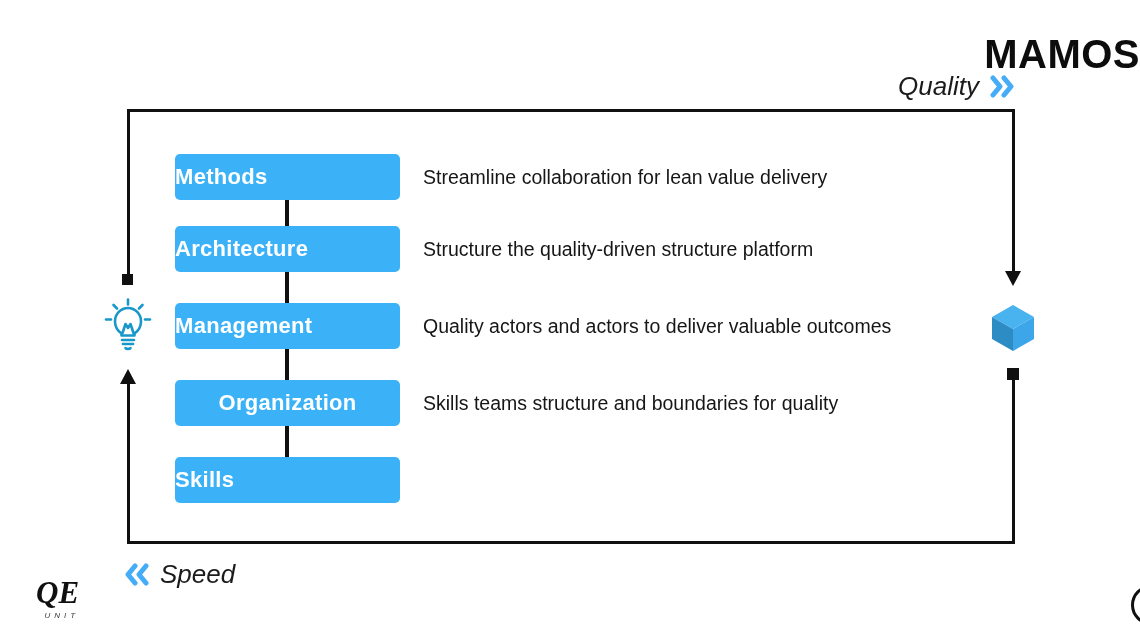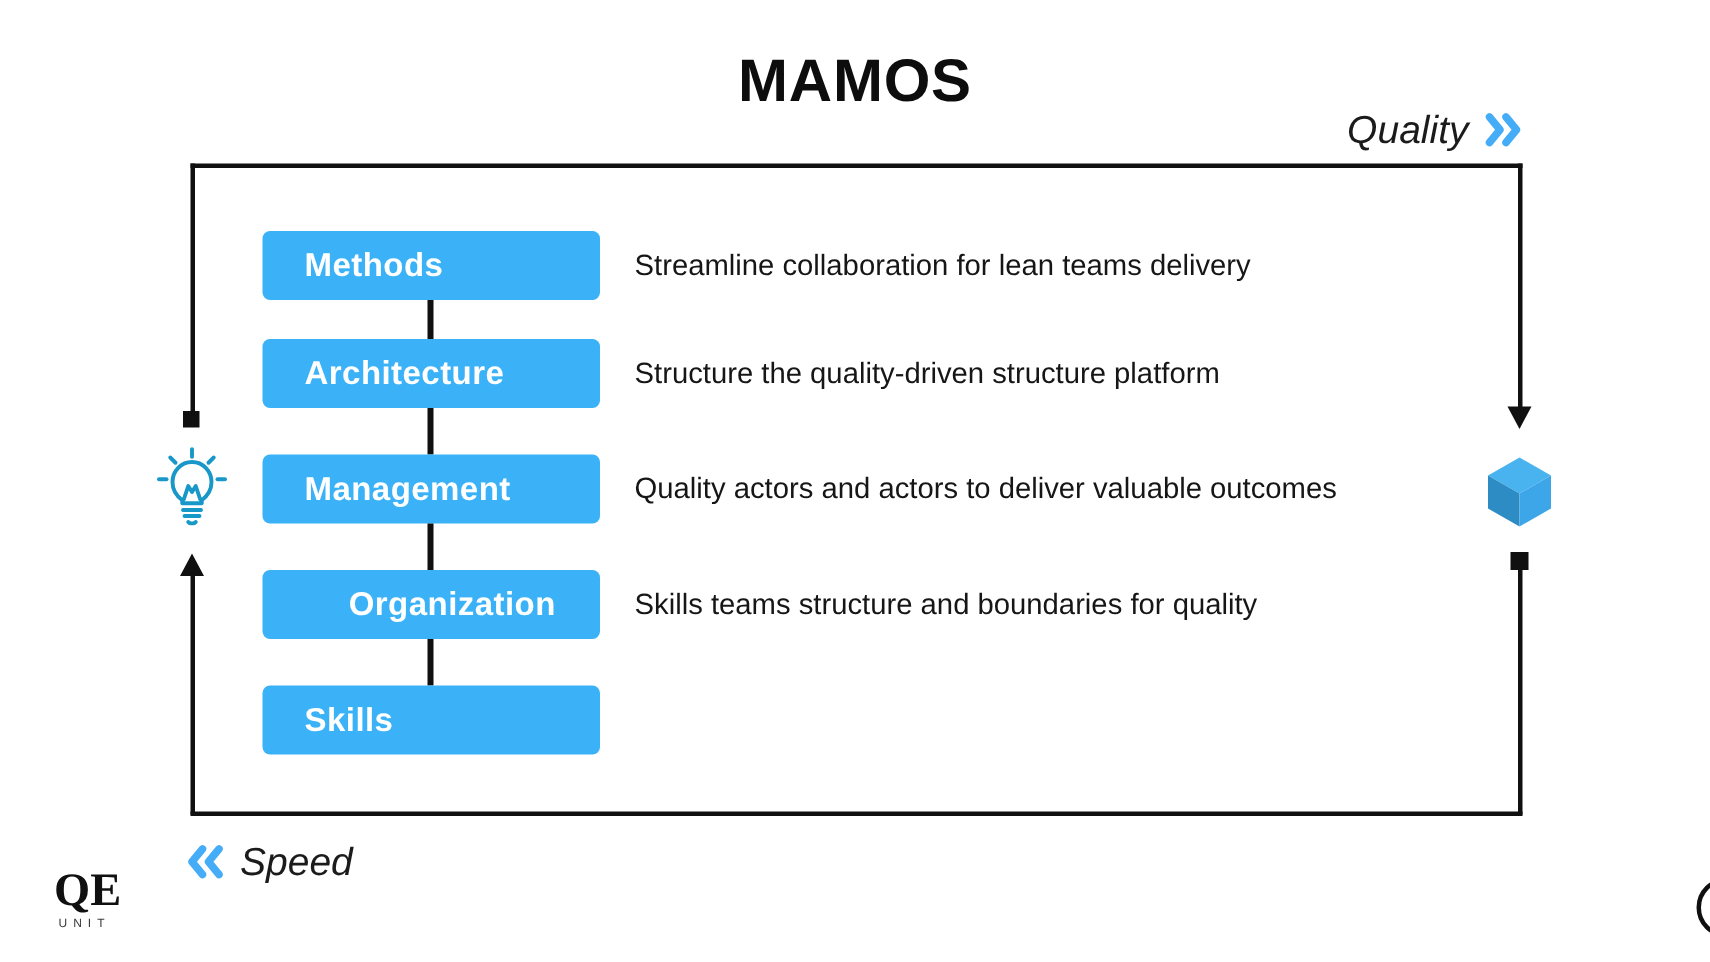--- a/index.html
+++ b/index.html
@@ -1,21 +1,21 @@
 <!DOCTYPE html>
 <html><head>
 <meta charset="utf-8">
 <style>
   html,body{margin:0;padding:0;background:#fff;}
   .canvas{
     position:relative;width:1140px;height:641px;background:#ffffff;
     font-family:"Liberation Sans",sans-serif;overflow:hidden;color:#141414;
   }
   .title{
-    position:absolute;left:0;right:0;top:32px;margin:0;text-align:center;
+    position:absolute;left:0;right:0;top:32px;margin:0;text-align:right;
     font-size:40px;font-weight:bold;color:#0d0d0d;letter-spacing:.5px;
   }
   
   .hline,.vline{position:absolute;background:#101010;}
   .sq{position:absolute;width:11px;height:11px;background:#101010;}
   .arrow-down{
     position:absolute;width:0;height:0;
     border-left:8px solid transparent;border-right:8px solid transparent;
     border-top:15px solid #101010;
   }
@@ -29,30 +29,30 @@
     position:absolute;display:flex;align-items:center;gap:10px;
     font-style:italic;font-size:26px;color:#1b1b1b;
   }
   .axis-quality{top:71px;right:124px;}
   .axis-speed{left:123px;top:559px;}
   
   .box{
     position:absolute;left:175px;width:225px;height:46px;
     background:#3BB2F7;border-radius:5px;color:#ffffff;
     font-weight:bold;font-size:22px;letter-spacing:.3px;
-    display:flex;align-items:center;padding-left:28px;box-sizing:border-box;
+    display:flex;align-items:center;box-sizing:border-box;
   }
   .connector{position:absolute;left:285px;width:4px;background:#101010;}
   .desc{
     position:absolute;left:423px;font-size:19.5px;line-height:46px;
     white-space:nowrap;color:#161616;
   }
   .desc b{font-weight:normal;}
   
-  .logo{position:absolute;left:36px;top:577px;text-align:left;}
+  .logo{position:absolute;left:36px;top:577px;text-align:right;font-style:italic;}
   .logo-qe{font-family:"Liberation Serif",serif;font-weight:bold;font-size:31px;line-height:1;color:#101010;}
   .logo-unit{font-size:8px;letter-spacing:4px;color:#3a3a3a;margin-top:3px;margin-left:3px;}
   .cc{
     position:absolute;left:1131px;top:585px;width:40px;height:40px;box-sizing:border-box;
     border:3.5px solid #101010;border-radius:50%;
     display:flex;align-items:center;justify-content:center;
     font-weight:bold;font-size:16px;letter-spacing:-1px;color:#a16207;
   }
   svg{display:block;}
   .icon-abs{position:absolute;}
@@ -104,21 +104,21 @@
     <polygon points="22,1 43,13 22,25 1,13" fill="#49B3F0"></polygon>
     <polygon points="1,13 22,25 22,47 1,35" fill="#2E8CC5"></polygon>
     <polygon points="43,13 22,25 22,47 43,35" fill="#3CA6E8"></polygon>
   </svg>
 
   <div class="box" style="top:154px;">
     <span>Methods</span>
   </div>
   <div class="connector" style="top:200px;height:26px;"></div>
   <div class="desc" style="top:154px;">
-    <b>Streamline</b><span> collaboration for lean teams delivery</span>
+    <b>Streamline</b><span> collaboration for lean value delivery</span>
   </div>
 
   <div class="box" style="top:226px;">
     <span>Architecture</span>
   </div>
   <div class="connector" style="top:272px;height:31px;"></div>
   <div class="desc" style="top:226px;">
     <b>Structure</b><span> the quality-driven structure platform</span>
   </div>
 

